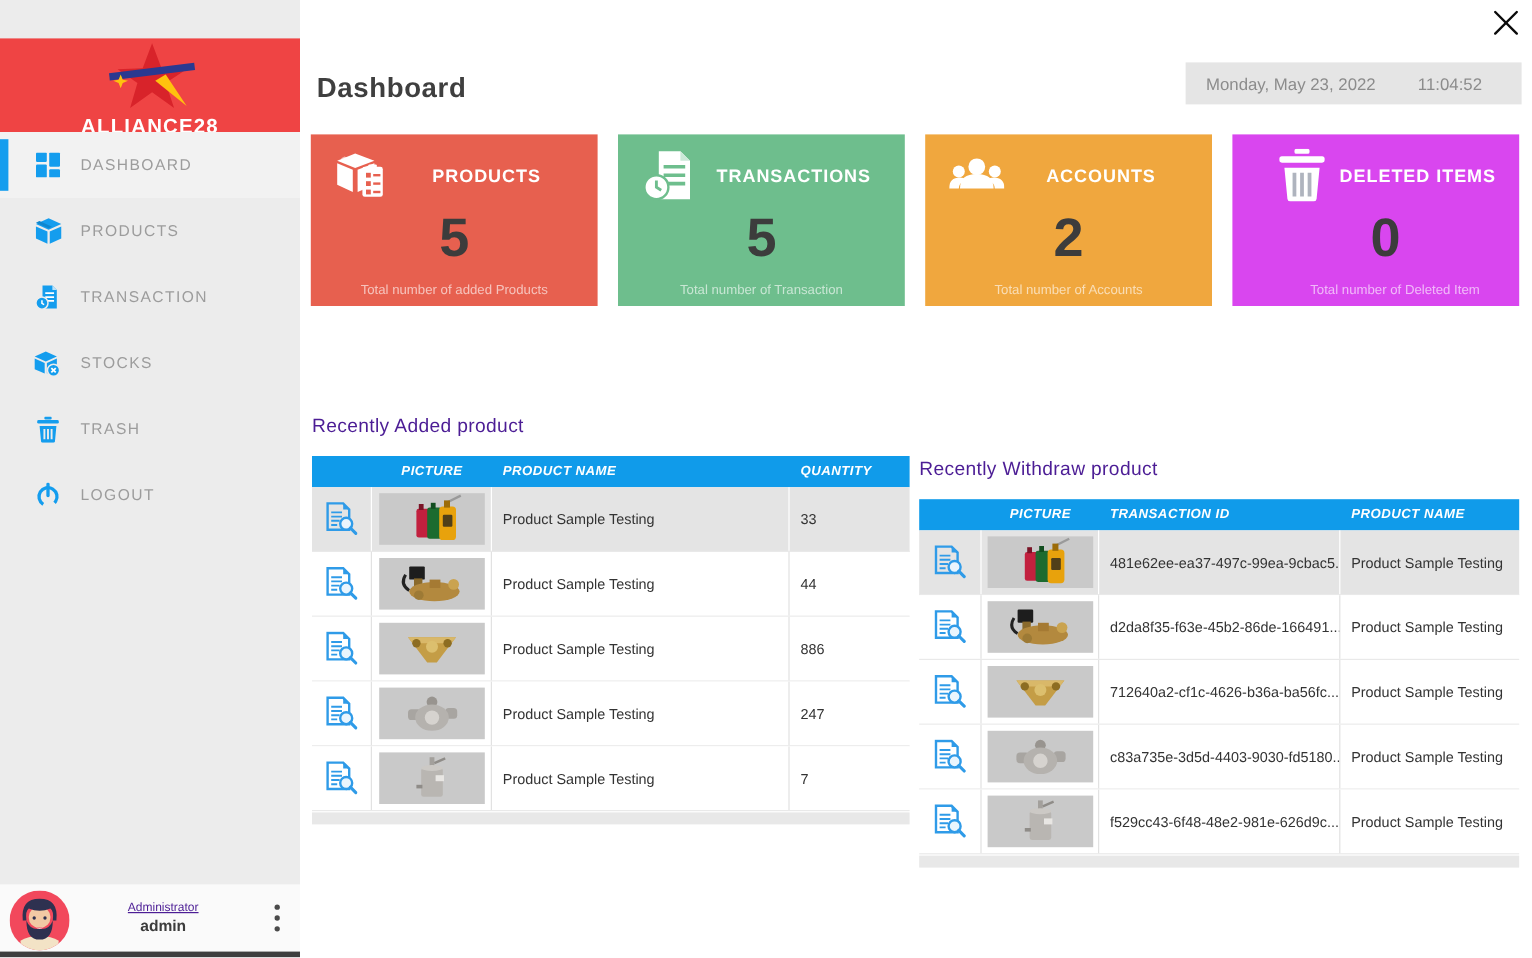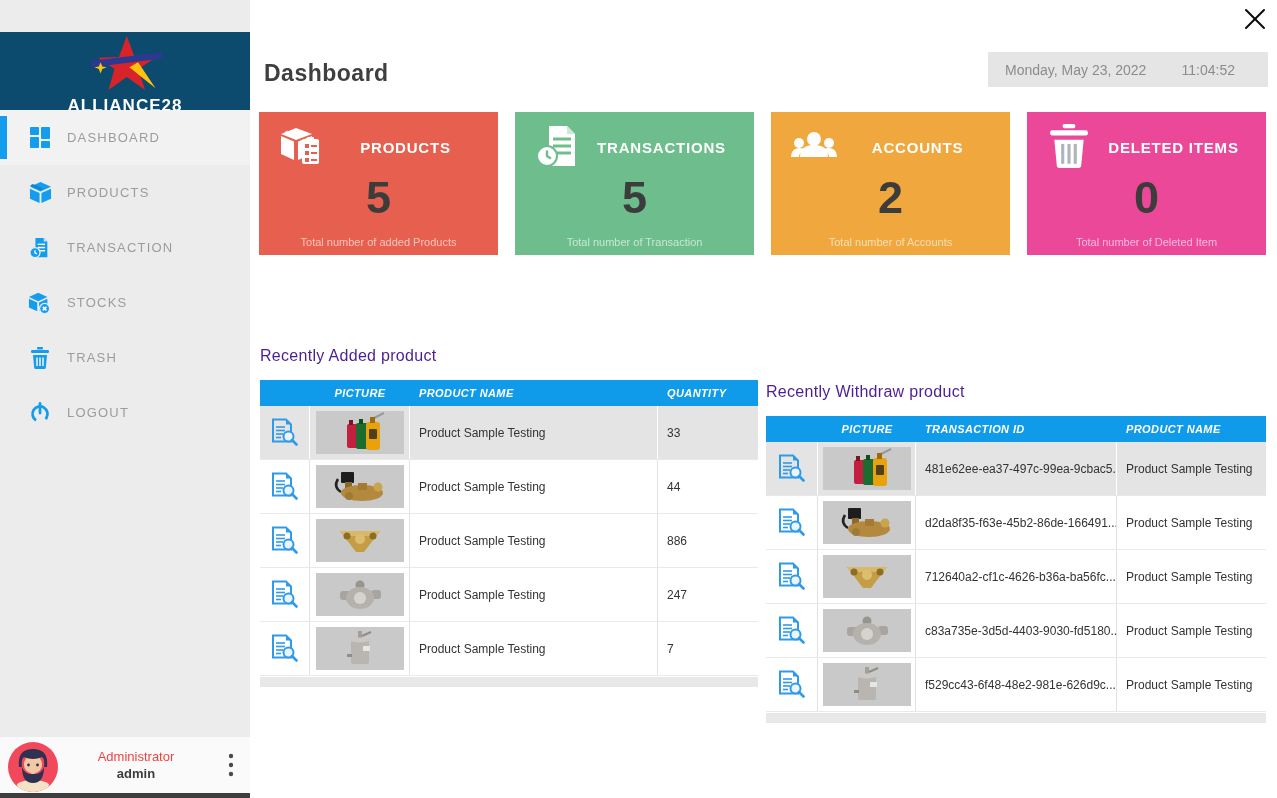--- a/index.html
+++ b/index.html
@@ -4,34 +4,34 @@
 <style>
   * { margin:0; padding:0; box-sizing:border-box; }
   html,body { background:#fff; }
   .app {
     position:relative; width:1277px; height:798px; overflow:hidden;
     font-family:"Liberation Sans", sans-serif; background:#ffffff;
   }
 
   
   .sidebar { position:absolute; left:0; top:0; width:250px; height:798px; background:#ECECEC; }
-  .logo-area { height:108px; background:#0c4a6e; text-align:center;margin-top:32px; }
+  .logo-area { height:108px; background:#ef4444; text-align:center;margin-top:32px; }
   .logo-area svg { display:block; margin:8px auto 2px auto; }
   .logo-text { color:#fff; font-size:17px; font-weight:bold; letter-spacing:1px; }
   .nav { position:absolute; top:110px; left:0; width:250px; }
   .nav-item { position:relative; height:55px; display:flex; align-items:center; padding-left:28px; gap:15px; cursor:pointer; }
   .nav-item .nav-label { color:#9C9C9C; font-size:13px; letter-spacing:1.2px; }
   .nav-item.active { background:#F2F2F2; }
   .nav-item.active::before { content:""; position:absolute; left:0; top:6px; width:7px; height:43px; background:#149DEE; }
   .nav-icon { width:24px; height:24px; display:flex; align-items:center; justify-content:center; }
 
   .user-panel { position:absolute; left:0; top:737px; width:250px; height:56px; background:#FAFAFA; display:flex; align-items:center; }
   .avatar { position:absolute; left:8px; top:5px; width:50px; height:50px; }
   .user-texts { position:absolute; left:66px; width:140px; text-align:center; }
-  .user-role { color:#ef4444; font-size:13px; }
+  .user-role { color:#4c1d95; font-size:10px;text-decoration:underline; }
   .user-name { color:#3C3C3C; font-size:13px; font-weight:bold; margin-top:2px; }
   .kebab { position:absolute; right:14px; top:14px; width:10px; height:28px; display:flex; align-items:center; justify-content:center; cursor:pointer; }
   .bottom-strip { position:absolute; left:0; top:793px; width:250px; height:5px; background:#3E3E3E; }
 
   
   .main { position:absolute; left:250px; top:0; width:1027px; height:798px; background:#fff; }
   .close-btn { position:absolute; right:9px; top:6px; width:26px; height:26px; cursor:pointer; }
   .page-title { position:absolute; left:14px; top:60px; font-size:23px; font-weight:bold; color:#3F3F3F; letter-spacing:0.5px; }
   .datetime-bar { position:absolute; left:738px; top:52px; width:280px; height:35px; background:#E5E5E5;
                   display:flex; align-items:center; justify-content:space-between; padding:0 33px 0 17px;gap:16px; }
@@ -291,21 +291,21 @@
                 <path d="M46 30 q0 -9 -9 -9 q-3 0 -5 1.5 q6 3 6 7.5 z"></path>
               </g>
             </svg>
           </span>
           <span class="card-label">ACCOUNTS</span>
         </div>
         <div class="card-value">2</div>
         <div class="card-caption">Total number of Accounts</div>
       </div>
 
-      <div class="stat-card" style="background: #ec4899;">
+      <div class="stat-card" style="background: #d946ef; padding-left: 16px;">
         <div class="card-top">
           <span class="card-icon">
             <svg width="44" height="44" viewBox="0 0 40 42">
               <g fill="#fff">
                 <rect x="14" y="0" width="12" height="4" rx="1.5"></rect>
                 <rect x="2" y="6" width="36" height="5" rx="2"></rect>
                 <path d="M6 15 h28 l-2.4 25 a2.5 2.5 0 0 1 -2.5 2 h-18.2 a2.5 2.5 0 0 1 -2.5 -2 z"></path>
               </g>
               <g stroke="#AFB4BE" stroke-width="3">
                   <line x1="14" y1="19" x2="14" y2="38"></line>

